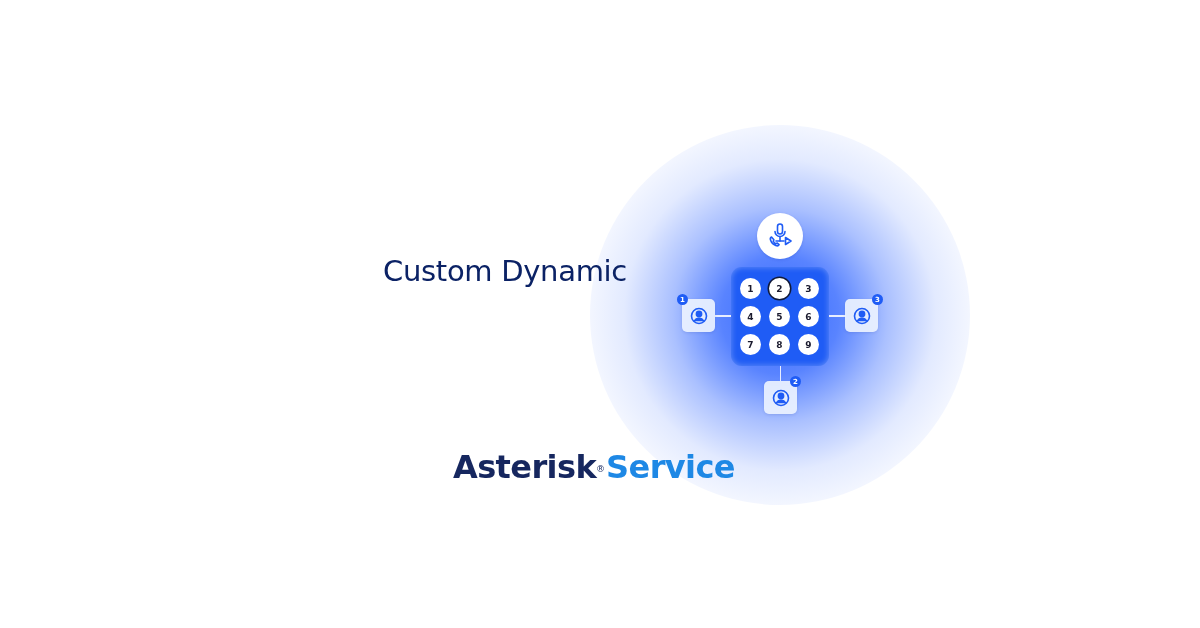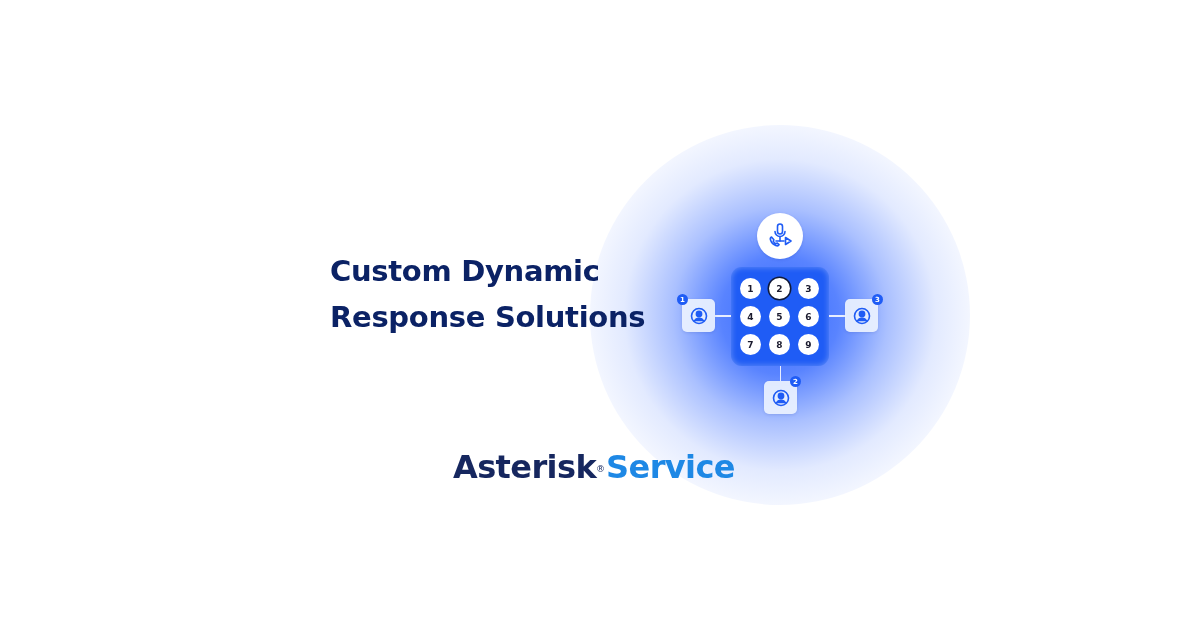--- a/index.html
+++ b/index.html
@@ -12,22 +12,22 @@
   }
   .glow::before {
     content: ""; position: absolute; left: -190px; top: -190px; width: 380px; height: 380px;
     border-radius: 50%;
     background: radial-gradient(circle at center,
       rgba(40,95,255,0.95) 0%, rgba(60,110,255,0.85) 22%,
       rgba(100,140,255,0.55) 40%, rgba(160,185,255,0.30) 58%,
       rgba(210,222,255,0.12) 76%, rgba(255,255,255,0) 100%);
   }
   .headline {
-    position: absolute; left: 330px; top: 248px; width: 350px; 
-    color: #0b2265; font-family: "DejaVu Sans", sans-serif; font-weight: bold;
+    position: absolute; left: 330px; top: 248px; width: 350px; text-align: center;
+    color: #0b2265; font-family: "DejaVu Sans", sans-serif; font-weight: normal;
     font-size: 29px; line-height: 46px; letter-spacing: -0.3px;
   }
   .headline div { white-space: nowrap; }
   .logo {
     position: absolute; left: 453px; top: 447px; white-space: nowrap;
     font-family: "DejaVu Sans", sans-serif; font-size: 32px; letter-spacing: -0.6px; line-height: 40px;
   }
   .logo .a { color: #16275f; font-weight: bold; }
   .logo .s { color: #1e88e5; font-weight: bold; }
   .logo .reg {
@@ -61,21 +61,20 @@
     font-family: "DejaVu Sans", sans-serif;
   }
 </style>
 </head>
 <body>
 
 <div class="glow"></div>
 
 <div class="headline">
   <div>Custom Dynamic</div>
-  <div>Response Solutions</div>
 </div>
 
 <div class="logo">
   <span class="a">Asterisk</span><span class="reg">®</span><span class="s">Service</span>
 </div>
 
 <div class="line" style="left:715px; top:315px; width:16px; height:1.5px;"></div>
 <div class="line" style="left:829px; top:315px; width:17px; height:1.5px;"></div>
 <div class="line" style="left:779.5px; top:366px; width:1.5px; height:15px;"></div>
 

